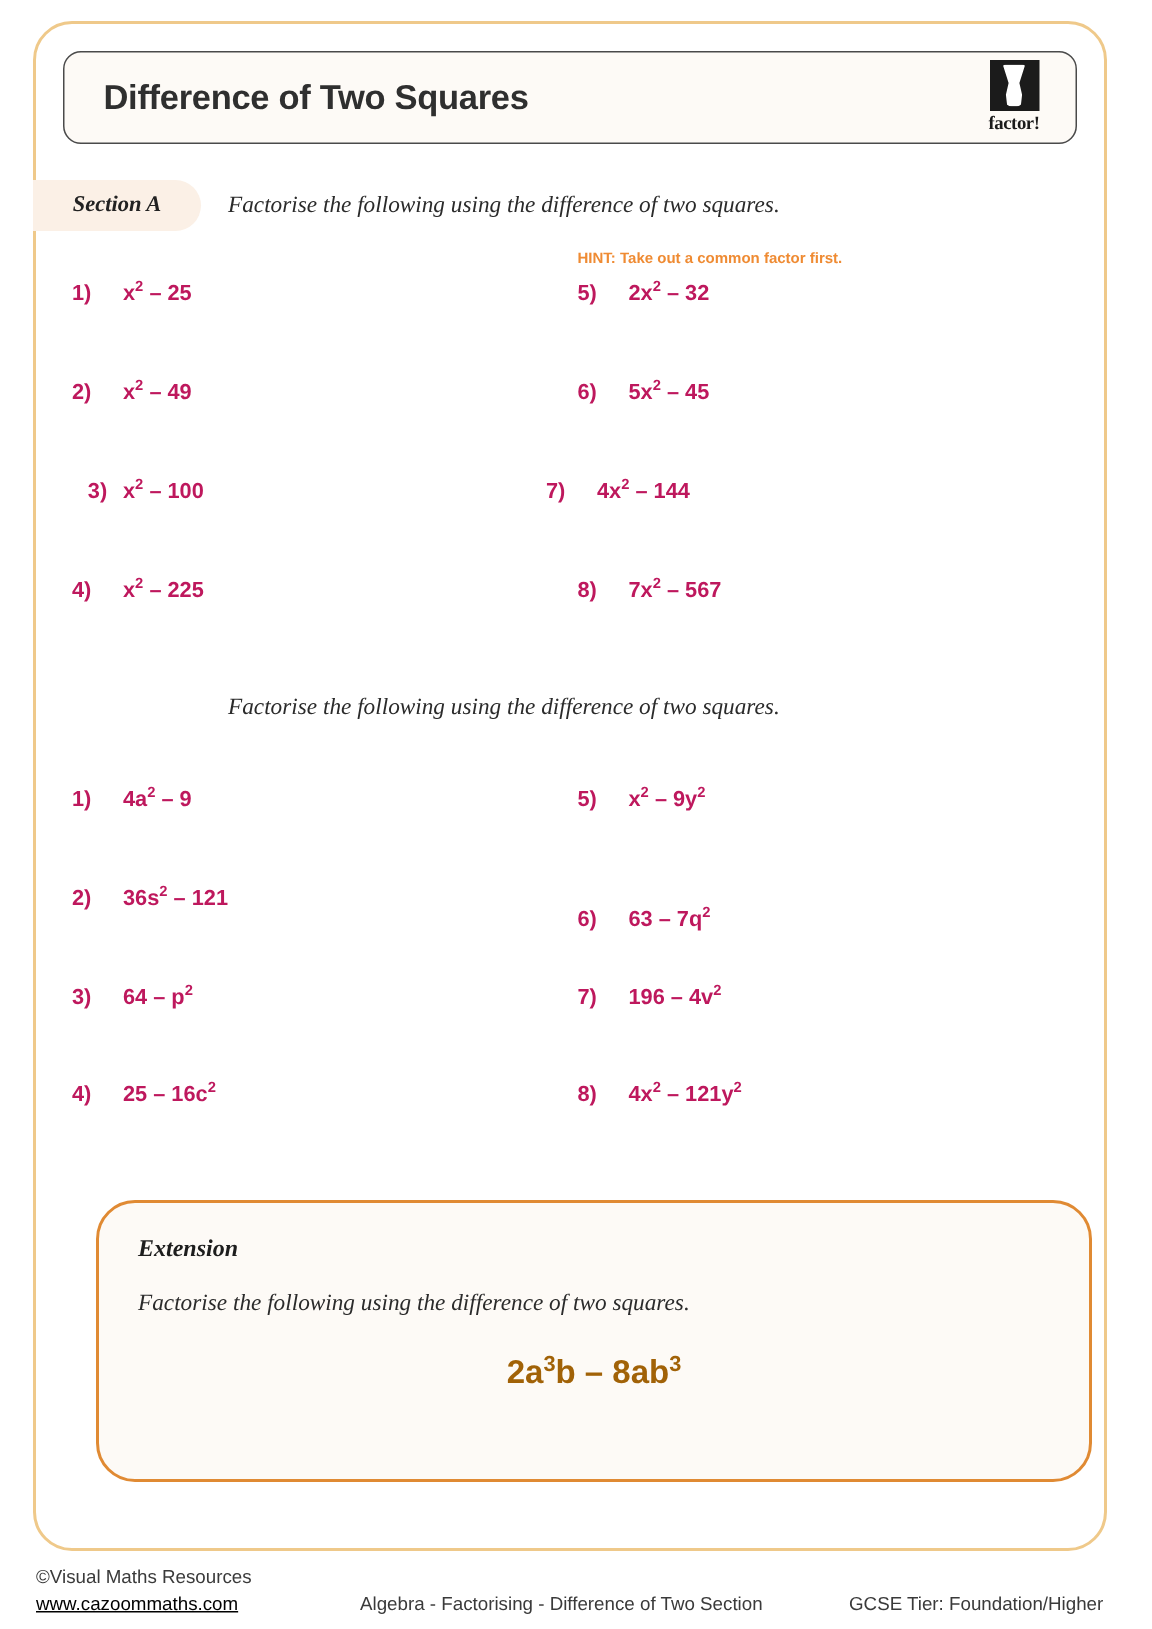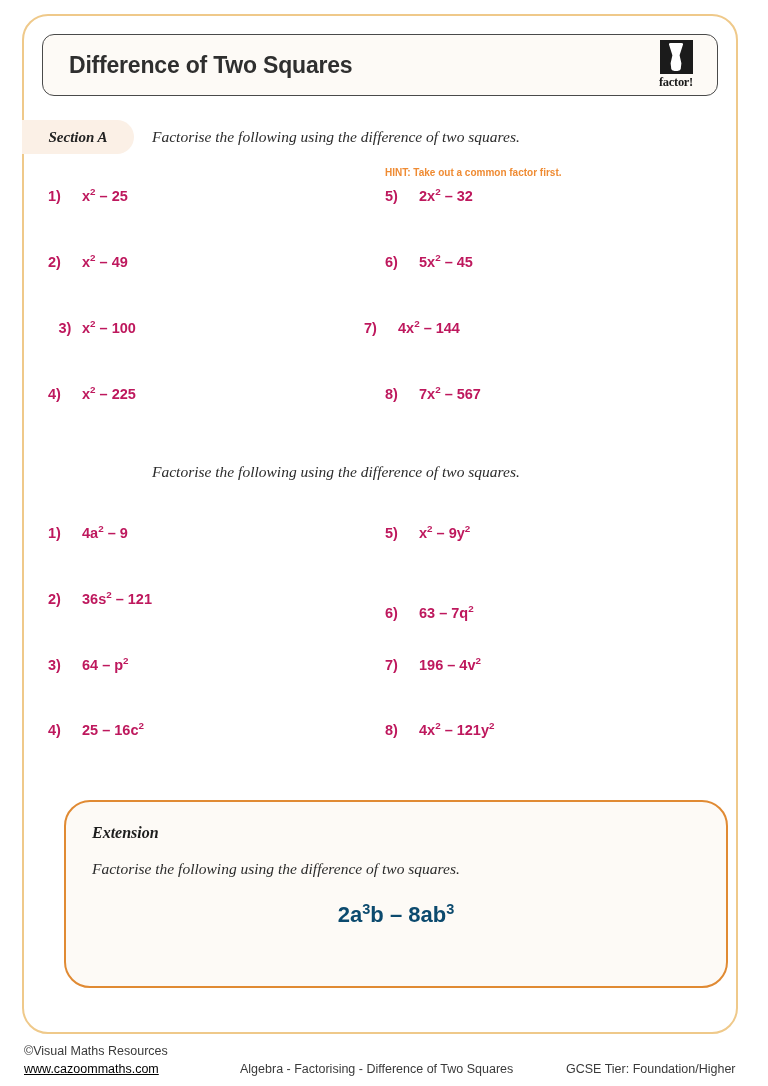--- a/index.html
+++ b/index.html
@@ -189,21 +189,21 @@
     color: #2b2b2b;
   }
   .ext-equation {
     position: absolute;
     left: 0;
     right: 0;
     top: 100px;
     text-align: center;
     font-size: 22px;
     font-weight: bold;
-    color: #0c4a6e;
+    color: #a16207;
   }
   .ext-equation sup {
     font-size: 0.66em;
     vertical-align: super;
     line-height: 0;
   }
 
   
   .footer {
     position: absolute;
@@ -323,15 +323,15 @@
 
 <div class="extension">
   <div class="ext-title">Extension</div>
   <div class="ext-instruction">Factorise the following using the difference of two squares.</div>
   <div class="ext-equation">2a<sup>3</sup>b – 8ab<sup>3</sup></div>
 </div>
 
 <div class="footer">
   <div class="footer-copy">©Visual Maths Resources</div>
   <a class="footer-link" href="#">www.cazoommaths.com</a>
-  <div class="footer-center">Algebra - Factorising - Difference of Two Squares</div>
+  <div class="footer-center">Algebra - Factorising - Difference of Two Section</div>
   <div class="footer-right">GCSE Tier: Foundation/Higher</div>
 </div>
 
 </body></html>

